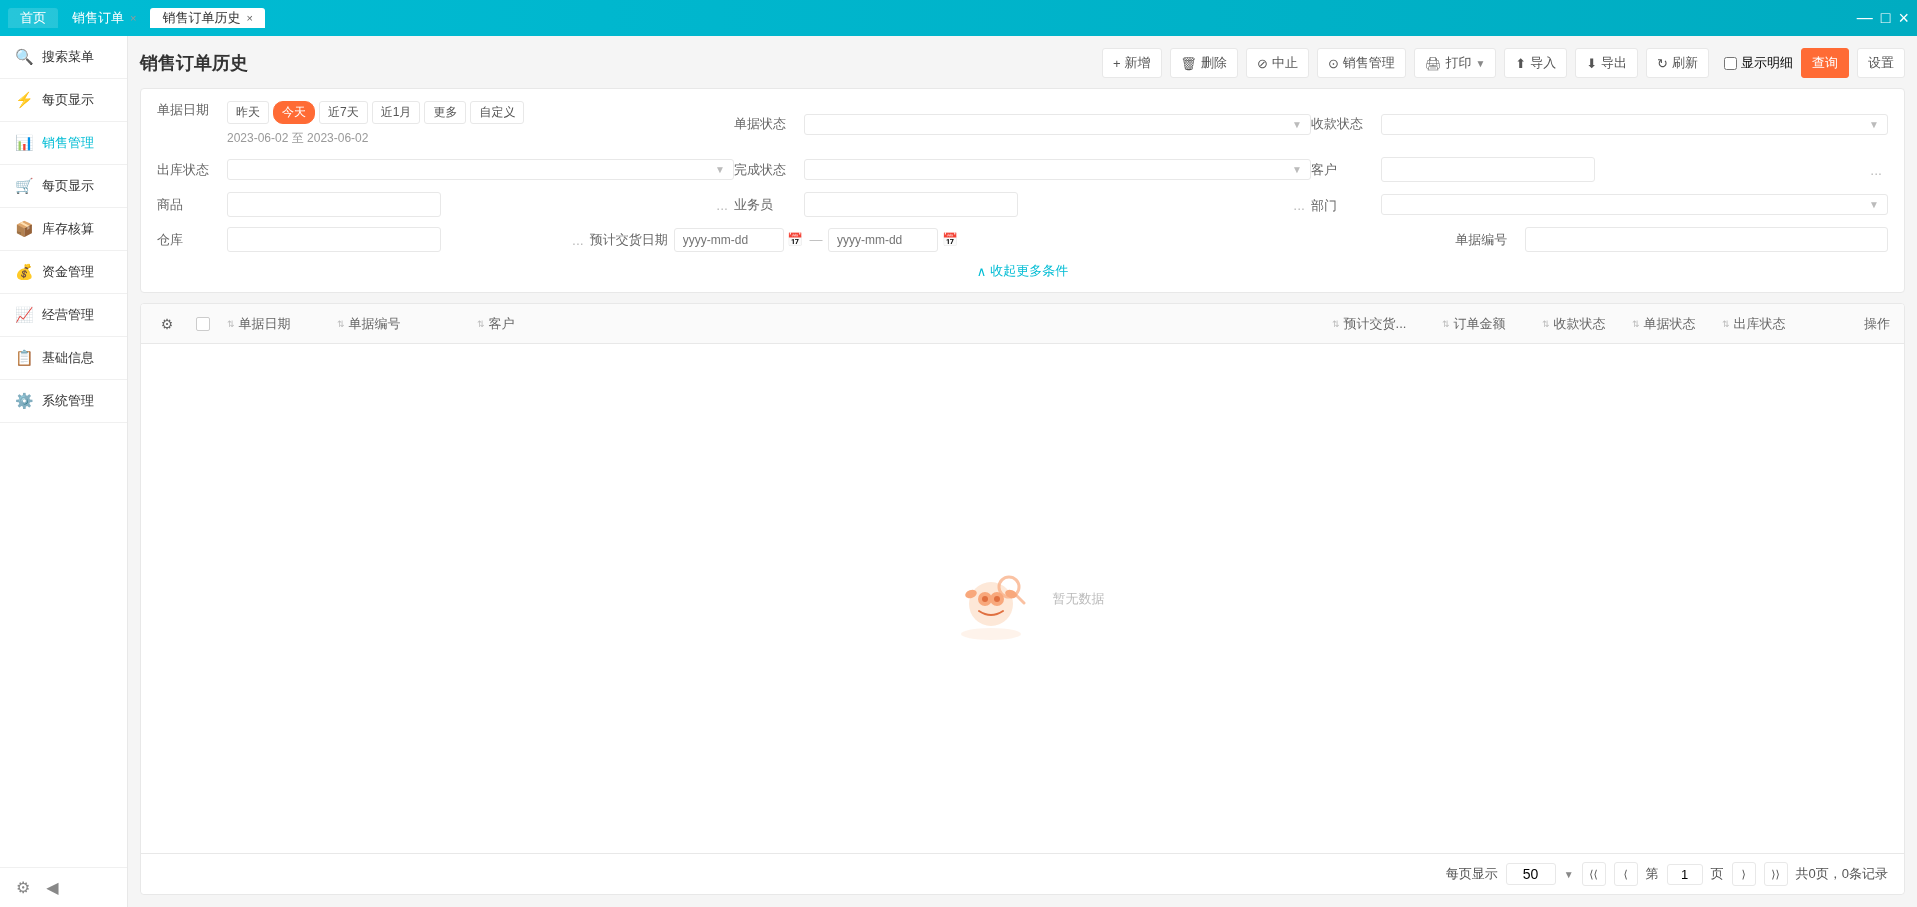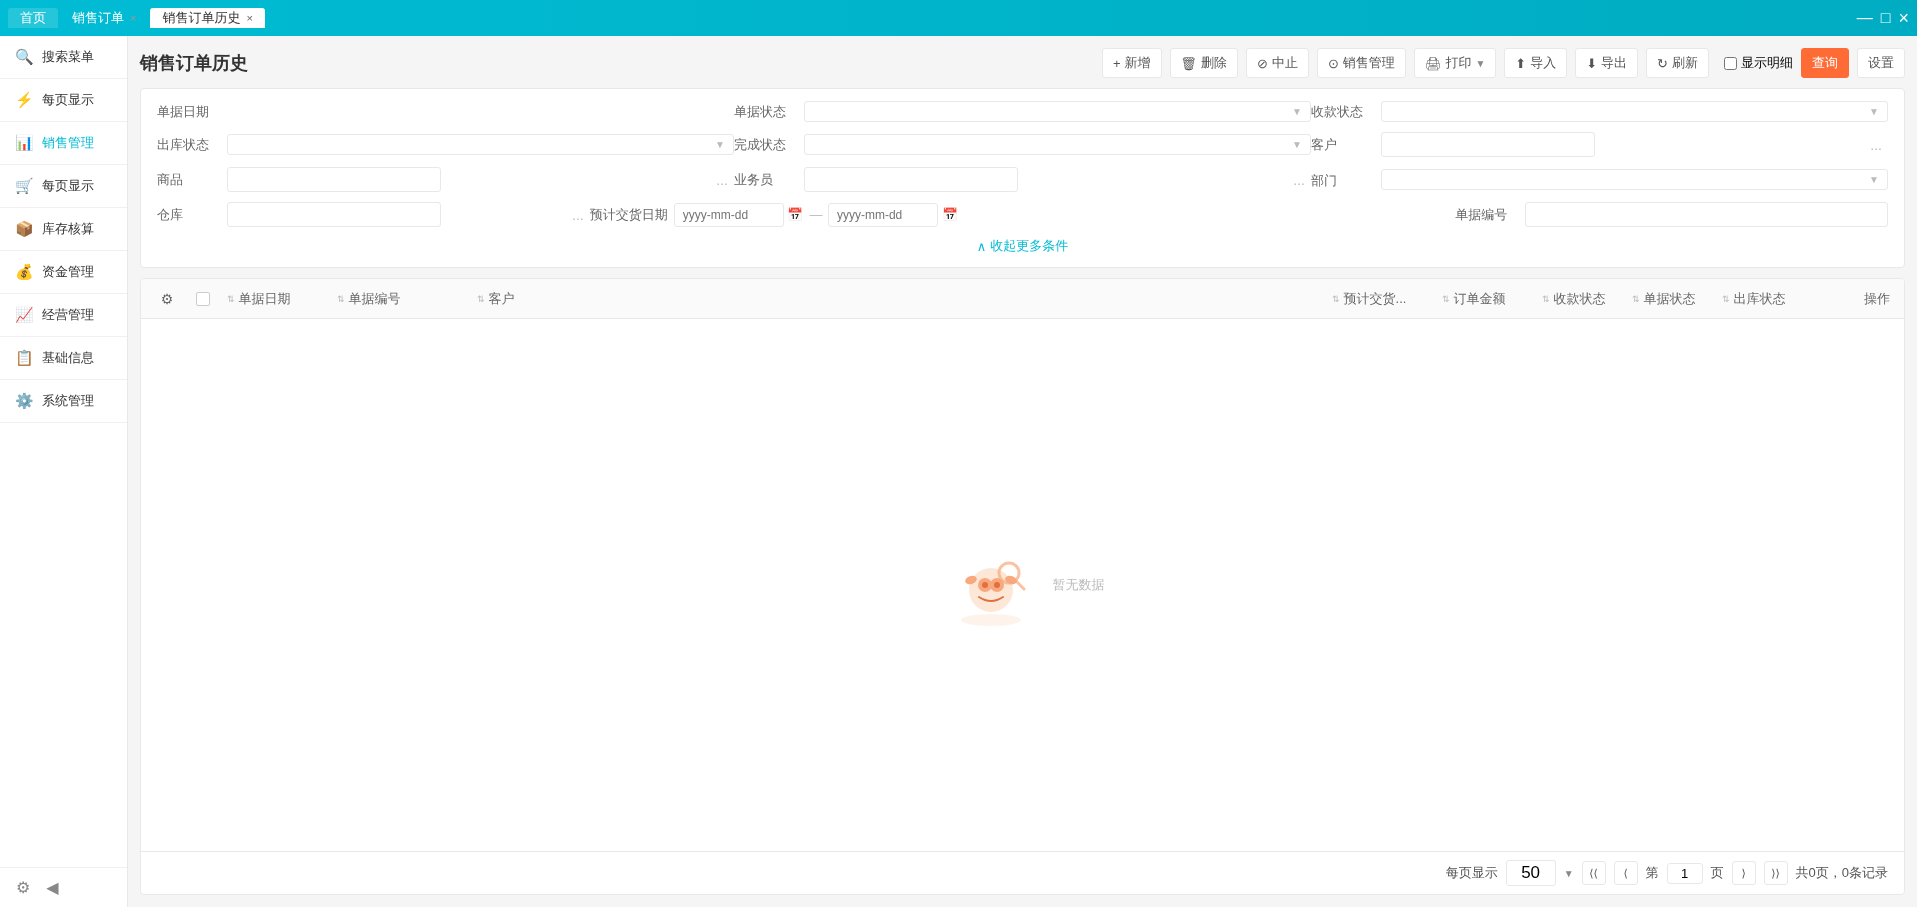--- a/index.html
+++ b/index.html
@@ -296,21 +296,21 @@
       font-size: 13px;
       color: #555;
     }
     .page-size-input {
       border: 1px solid #e8e8e8;
       border-radius: 3px;
       padding: 2px 4px;
       width: 50px;
       text-align: center;
       outline: none;
-      font-size: 17px;
+      font-size: 14px;
     }
     .page-nav-btn {
       width: 24px;
       height: 24px;
       border: 1px solid #e8e8e8;
       background: #fff;
       border-radius: 3px;
       cursor: pointer;
       display: flex;
       align-items: center;
@@ -452,20 +452,31 @@
         </button>
       </div>
     </div>
 
     <div class="filter-card">
 
       <div class="filter-row">
 
         <div style="display:flex;align-items:flex-start;gap:0;flex:1;">
           <span class="filter-label">单据日期</span>
+          <div style="display:flex;flex-direction:column;gap:2px;">
+            <div class="date-quick-btns">
+              <button class="date-btn">昨天</button>
+              <button class="date-btn active">今天</button>
+              <button class="date-btn">近7天</button>
+              <button class="date-btn">近1月</button>
+              <button class="date-btn">更多</button>
+              <button class="date-btn">自定义</button>
+            </div>
+            <div class="date-range-text">2023-06-02 至 2023-06-02</div>
+          </div>
         </div>
 
         <div style="display:flex;align-items:center;flex:1;">
           <span class="filter-label">单据状态</span>
           <div class="filter-select">
             <span style="color:#ccc;"></span>
             <span style="color:#bbb;font-size:10px;">▼</span>
           </div>
         </div>
 

